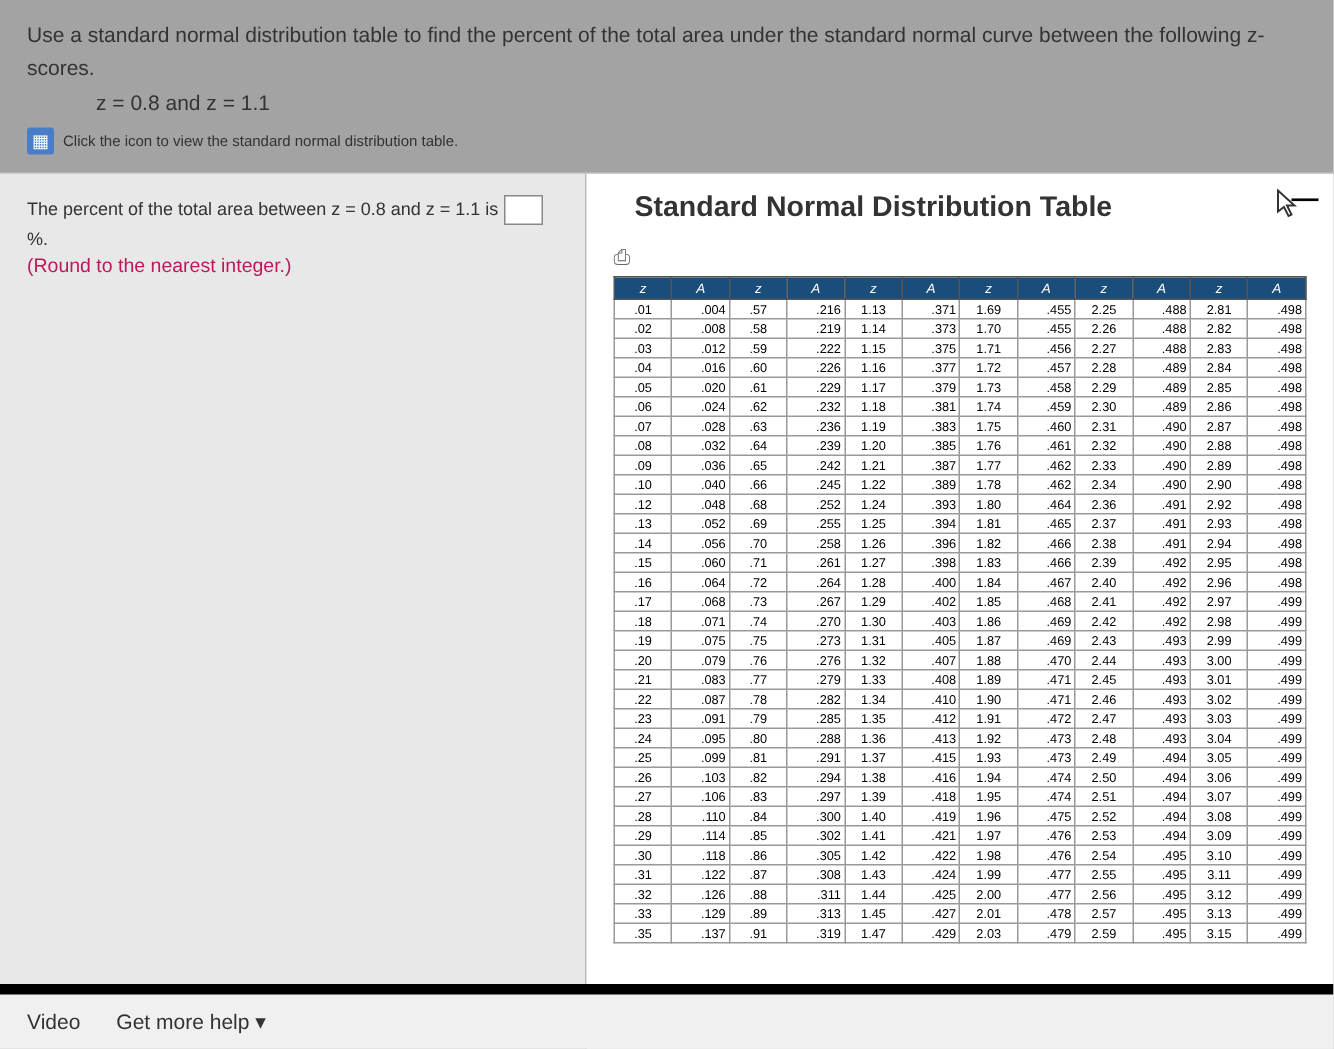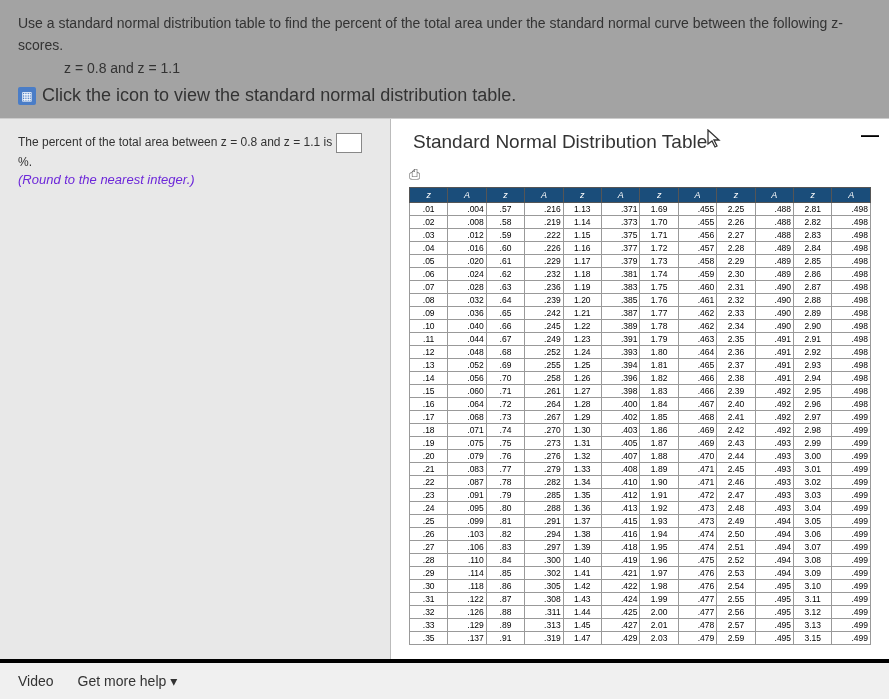--- a/index.html
+++ b/index.html
@@ -34,53 +34,55 @@
       width: 18px;
       height: 18px;
       background: #4a7dc7;
       display: inline-flex;
       align-items: center;
       justify-content: center;
       font-size: 12px;
       color: white;
       border-radius: 2px;
     }
-    .link-text { color: #333; font-size: 18px; text-align: right; }
+    .link-text { color: #333; font-size: 10px; text-align: right; }
     .workspace { display: flex; height: calc(100% - 110px); }
     .left-panel {
       width: 390px;
       padding: 14px 18px;
       background: #e8e8e8;
     }
     .answer-line {
       font-size: 12px;
       color: #333;
       line-height: 1.6;
     }
     .answer-box {
       display: inline-block;
       width: 26px;
       height: 20px;
       border: 1px solid #888;
       background: #fff;
       vertical-align: middle;
     }
-    .hint { font-size: 13px; color: #6d28d9; font-style: italic; }
+    .hint { font-size: 13px; color: #be185d; }
     .right-panel {
       flex: 1;
       background: #fff;
       border-left: 1px solid #bbb;
       display: flex;
       flex-direction: column;
       position: relative;
     }
     .right-header {
       display: flex;
+      justify-content: space-between;
       align-items: center;
-      padding: 10px 22px 8px 22px;
+      padding: 10px 22px 8px 32px;
+      font-weight: bold;
     }
     .table-title { font-size: 19px; color: #333; }
     .cursor-icon { font-size: 18px; color: #333; }
     .minus-icon {
       position: absolute;
       top: 6px;
       right: 10px;
       font-weight: bold;
       font-size: 18px;
     }
@@ -121,21 +123,21 @@
       position: absolute;
       bottom: 0;
       left: 0;
       right: 0;
       background: #f0f0f0;
       padding: 10px 18px;
       font-size: 14px;
       color: #333;
       display: flex;
       gap: 24px;
-      border-top: 4px solid #000000;
+      border-top: 7px solid #000000;
     }
     .footer a { color: #333; text-decoration: none; }
   </style>
 </head>
 <body>
 
 <div class="problem-area">
   <div class="problem-text">Use a standard normal distribution table to find the percent of the total area under the standard normal curve between the following z-scores.</div>
   <div class="problem-text problem-indent">z = 0.8 and z = 1.1</div>
   <div class="link-row">
@@ -316,34 +318,20 @@
               <td class="zcol">1.22</td>
               <td>.389</td>
               <td class="zcol">1.78</td>
               <td>.462</td>
               <td class="zcol">2.34</td>
               <td>.490</td>
               <td class="zcol">2.90</td>
               <td>.498</td>
             </tr>
             <tr>
-              <td class="zcol">.11</td>
-              <td>.044</td>
-              <td class="zcol">.67</td>
-              <td>.249</td>
-              <td class="zcol">1.23</td>
-              <td>.391</td>
-              <td class="zcol">1.79</td>
-              <td>.463</td>
-              <td class="zcol">2.35</td>
-              <td>.491</td>
-              <td class="zcol">2.91</td>
-              <td>.498</td>
-            </tr>
-            <tr>
               <td class="zcol">.12</td>
               <td>.048</td>
               <td class="zcol">.68</td>
               <td>.252</td>
               <td class="zcol">1.24</td>
               <td>.393</td>
               <td class="zcol">1.80</td>
               <td>.464</td>
               <td class="zcol">2.36</td>
               <td>.491</td>

